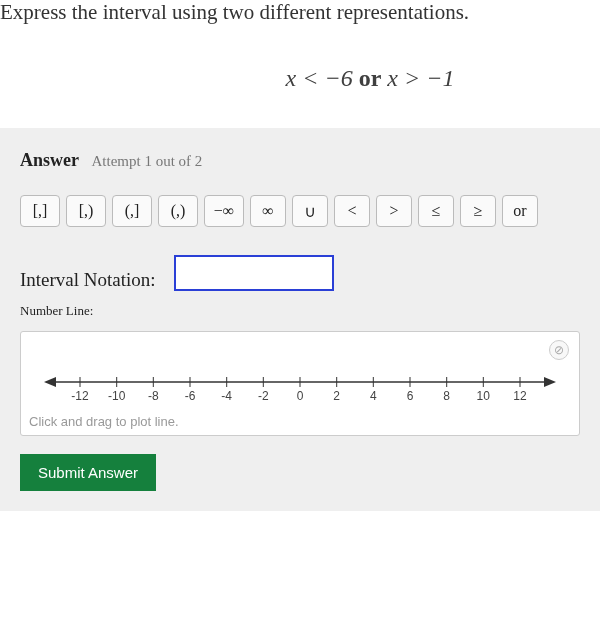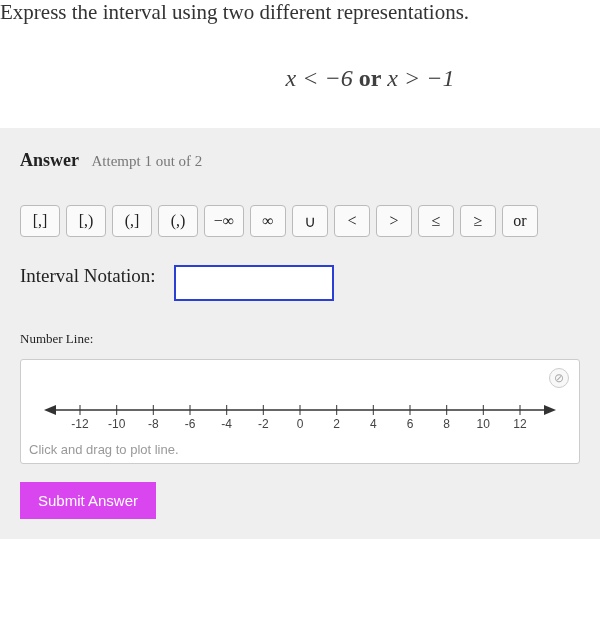--- a/index.html
+++ b/index.html
@@ -22,21 +22,21 @@
       font-family: 'Times New Roman', serif;
       color: #404040;
       padding: 30px 0 30px 140px;
     }
     .math-expr .upright { font-style: normal; font-weight: bold; }
     .answer-panel {
       background: #efefef;
       padding: 22px 20px 20px 20px;
       margin-top: 6px;
     }
-    .answer-header { font-size: 18px; margin-bottom: 34px; }
+    .answer-header { font-size: 18px; margin-bottom: 24px; }
     .answer-label { font-weight: bold; }
     .attempt { color: #777; font-size: 15px; margin-left: 8px; }
     .button-row {
       display: flex;
       gap: 6px;
       margin-bottom: 28px;
       flex-wrap: nowrap;
       align-items: center;
     }
     .sym-btn {
@@ -49,23 +49,23 @@
       align-items: center;
       justify-content: center;
       font-family: 'Times New Roman', serif;
       font-size: 16px;
       cursor: pointer;
       padding: 0 6px;
     }
     .sym-btn.wide { min-width: 40px; }
     .field-row {
       display: flex;
-      align-items: flex-start;
+      align-items: flex-end;
       gap: 18px;
-      margin-bottom: 30px;
+      margin-bottom: 12px;
     }
     .field-label { font-size: 19px; }
     .interval-input {
       width: 160px;
       height: 36px;
       border: 2px solid #2a3fd6;
       background: #fff;
       padding: 4px 6px;
       font-size: 16px;
     }
@@ -90,21 +90,21 @@
       cursor: pointer;
     }
     .numline-svg { width: 100%; height: 70px; }
     .plot-hint {
       color: #999;
       font-size: 13px;
       font-family: Arial, sans-serif;
       margin-top: -2px;
     }
     .submit-btn {
-      background: #d946ef;
+      background: #15803d;
       color: #fff;
       border: none;
       padding: 10px 18px;
       font-size: 15px;
       font-family: Arial, sans-serif;
       cursor: pointer;
     }
   </style>
 </head>
 <body>

